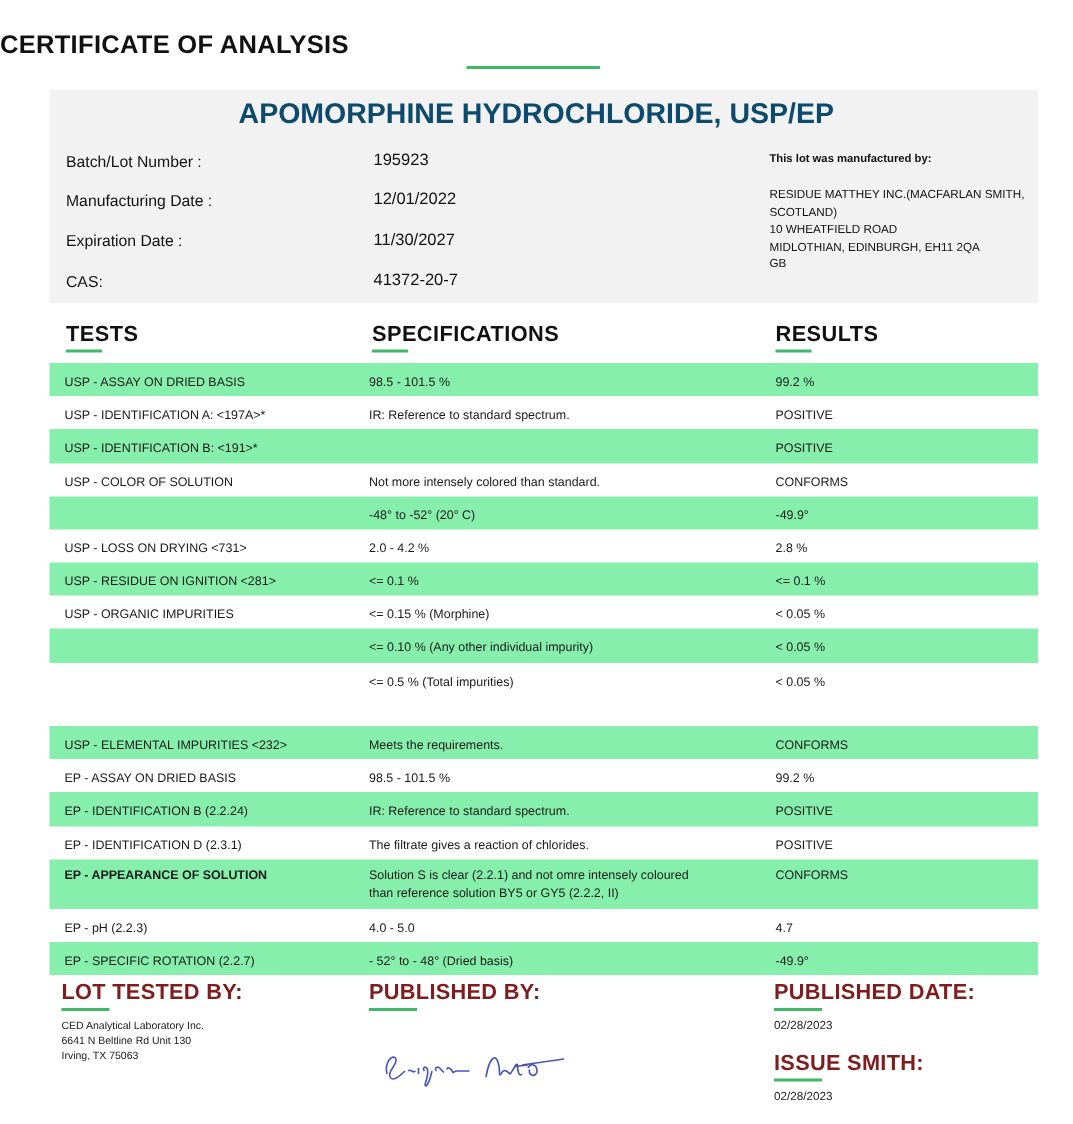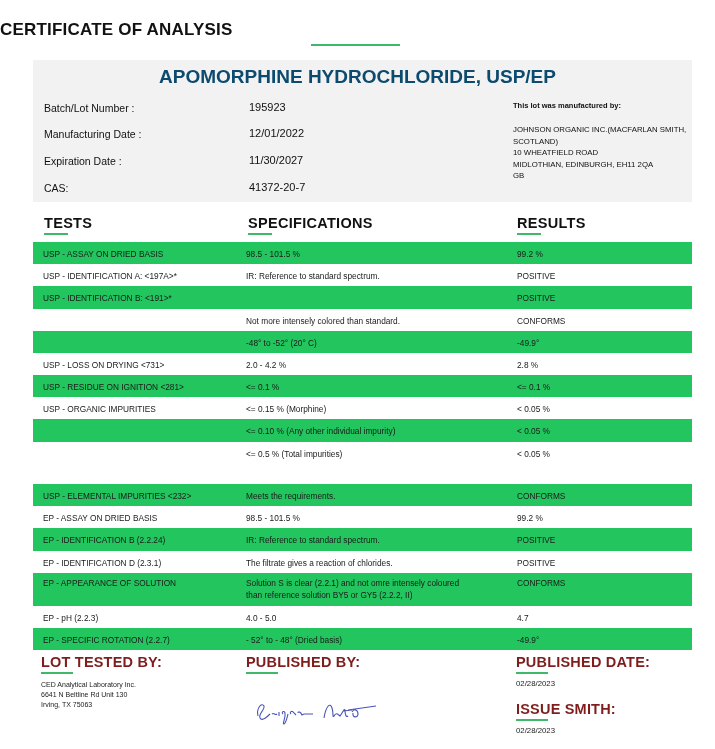--- a/index.html
+++ b/index.html
@@ -40,21 +40,21 @@
   }
   .col-underline {
     position: absolute; top: 233px; width: 24px; height: 2px; background: #3fb86a;
   }
   .table {
     position: absolute; top: 242px; left: 33px; width: 659px;
   }
   .row {
     position: relative; width: 659px; font-size: 8.3px; color: #1a1a1a;
   }
-  .row.shaded { background: #22c55e; }
+  .row.shaded { background: #86efac; }
   .cell { position: absolute; top: 7px; line-height: 11.5px; }
   .c-test { left: 10px; width: 200px; }
   .c-spec { left: 213px; width: 240px; }
   .c-result { left: 484px; width: 160px; }
   .foot-head {
     position: absolute; font-size: 14.5px; font-weight: bold; color: #7f1d1d; letter-spacing: 0.2px;
   }
   .foot-underline {
     position: absolute; width: 32px; height: 2px; background: #3fb86a;
   }
@@ -81,21 +81,21 @@
 <div class="info-value" style="top:101px;">195923</div>
 <div class="info-label" style="top:128px;">Manufacturing Date :</div>
 <div class="info-value" style="top:127px;">12/01/2022</div>
 <div class="info-label" style="top:155px;">Expiration Date :</div>
 <div class="info-value" style="top:154px;">11/30/2027</div>
 <div class="info-label" style="top:182px;">CAS:</div>
 <div class="info-value" style="top:181px;">41372-20-7</div>
 
 <div class="mfr-heading">This lot was manufactured by:</div>
 <div class="mfr-lines">
-  <div>JOHNSON ORGANIC INC.(MACFARLAN SMITH, SCOTLAND)</div>
+  <div>RESIDUE MATTHEY INC.(MACFARLAN SMITH, SCOTLAND)</div>
   <div>10 WHEATFIELD ROAD</div>
   <div>MIDLOTHIAN, EDINBURGH, EH11 2QA</div>
   <div>GB</div>
 </div>
 
 <div class="col-head" style="left:44px;">TESTS</div>
 <div class="col-underline" style="left:44px;"></div>
 <div class="col-head" style="left:248px;">SPECIFICATIONS</div>
 <div class="col-underline" style="left:248px;"></div>
 <div class="col-head" style="left:517px;">RESULTS</div>
@@ -110,20 +110,21 @@
   <div class="row" style="height:22px;">
     <span class="cell c-test">USP - IDENTIFICATION A: &lt;197A&gt;*</span>
     <span class="cell c-spec">IR: Reference to standard spectrum.</span>
     <span class="cell c-result">POSITIVE</span>
   </div>
   <div class="row shaded" style="height:23px;">
     <span class="cell c-test">USP - IDENTIFICATION B: &lt;191&gt;*</span>
     <span class="cell c-result">POSITIVE</span>
   </div>
   <div class="row" style="height:22px;">
+    <span class="cell c-test">USP - COLOR OF SOLUTION</span>
     <span class="cell c-spec">Not more intensely colored than standard.</span>
     <span class="cell c-result">CONFORMS</span>
   </div>
   <div class="row shaded" style="height:22px;">
     <span class="cell c-spec">-48° to -52° (20° C)</span>
     <span class="cell c-result">-49.9°</span>
   </div>
   <div class="row" style="height:22px;">
     <span class="cell c-test">USP - LOSS ON DRYING &lt;731&gt;</span>
     <span class="cell c-spec">2.0 - 4.2 %</span>
@@ -163,21 +164,21 @@
     <span class="cell c-test">EP - IDENTIFICATION B (2.2.24)</span>
     <span class="cell c-spec">IR: Reference to standard spectrum.</span>
     <span class="cell c-result">POSITIVE</span>
   </div>
   <div class="row" style="height:22px;">
     <span class="cell c-test">EP - IDENTIFICATION D (2.3.1)</span>
     <span class="cell c-spec">The filtrate gives a reaction of chlorides.</span>
     <span class="cell c-result">POSITIVE</span>
   </div>
   <div class="row shaded" style="height:33px;">
-    <span class="cell c-test" style="top:5px;">EP - APPEARANCE OF SOLUTION</span>
+    <span class="cell c-test" style="top:5px;font-weight:bold;">EP - APPEARANCE OF SOLUTION</span>
     <span class="cell c-spec" style="top:5px;width:230px;">Solution S is clear (2.2.1) and not omre intensely coloured than reference solution BY5 or GY5 (2.2.2, II)</span>
     <span class="cell c-result" style="top:5px;">CONFORMS</span>
   </div>
   <div class="row" style="height:22px;">
     <span class="cell c-test">EP - pH (2.2.3)</span>
     <span class="cell c-spec">4.0 - 5.0</span>
     <span class="cell c-result">4.7</span>
   </div>
   <div class="row shaded" style="height:22px;">
     <span class="cell c-test">EP - SPECIFIC ROTATION (2.2.7)</span>

